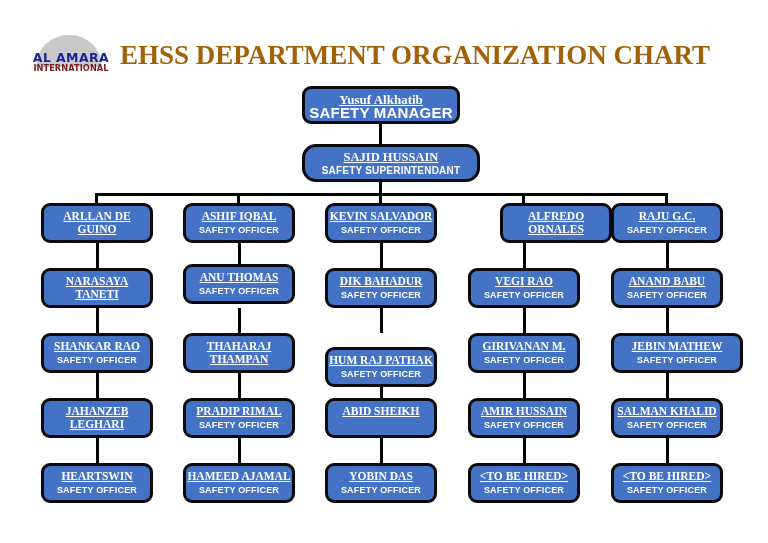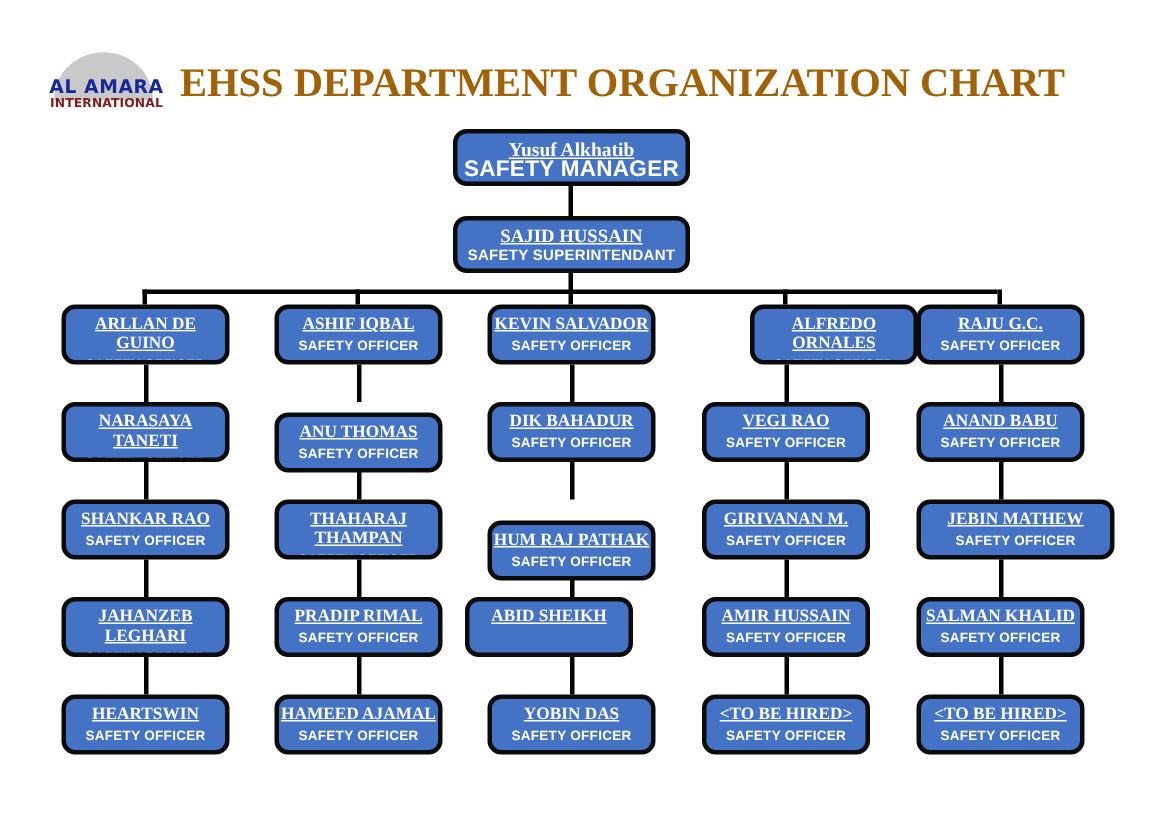--- a/index.html
+++ b/index.html
@@ -132,21 +132,21 @@
     letter-spacing: 0.2px;
     white-space: nowrap;
     line-height: 12px;
   }
 
   
   #n-manager { left: 302px; top: 86px; width: 158px; height: 38px; }
   #n-manager .nm { font-size: 13px; }
   #n-manager .ttl { font-size: 15px; margin-top: 1px; }
 
-  #n-super { left: 302px; top: 144px; width: 158px; height: 38px; }
+  #n-super { left: 302px; top: 144px; width: 178px; height: 38px; border-radius: 14px; }
   #n-super .nm { font-size: 12.5px; }
   #n-super .ttl { font-size: 10px; margin-top: 1px; }
 
   
   .gnode .nm { font-size: 11.5px; }
   .gnode .ttl { font-size: 9px; margin-top: 1px; }
   .gnode { height: 40px; }
 </style>
 </head>
 <body>
@@ -225,21 +225,21 @@
         <div class="ttl">SAFETY OFFICER</div>
       </div>
       <div class="node gnode" style="left: 41px; top: 463px; width: 112px;">
         <div class="nm">HEARTSWIN</div>
         <div class="ttl">SAFETY OFFICER</div>
       </div>
       <div class="node gnode" style="left: 183px; top: 203px; width: 112px;">
         <div class="nm">ASHIF IQBAL</div>
         <div class="ttl">SAFETY OFFICER</div>
       </div>
-      <div class="node gnode" style="left: 183px; top: 275px; width: 112px;">
+      <div class="node gnode" style="left: 183px; top: 264px; width: 112px;">
         <div class="nm">ANU THOMAS</div>
         <div class="ttl">SAFETY OFFICER</div>
       </div>
       <div class="node gnode" style="left: 183px; top: 333px; width: 112px;">
         <div class="nm wrap">THAHARAJ THAMPAN</div>
         <div class="ttl">SAFETY OFFICER</div>
       </div>
       <div class="node gnode" style="left: 183px; top: 398px; width: 112px;">
         <div class="nm">PRADIP RIMAL</div>
         <div class="ttl">SAFETY OFFICER</div>
@@ -253,21 +253,21 @@
         <div class="ttl">SAFETY OFFICER</div>
       </div>
       <div class="node gnode" style="left: 325px; top: 268px; width: 112px;">
         <div class="nm">DIK BAHADUR</div>
         <div class="ttl">SAFETY OFFICER</div>
       </div>
       <div class="node gnode" style="left: 325px; top: 347px; width: 112px;">
         <div class="nm">HUM RAJ PATHAK</div>
         <div class="ttl">SAFETY OFFICER</div>
       </div>
-      <div class="node gnode" style="left: 310px; top: 398px; width: 112px; gap: 28px;">
+      <div class="node gnode" style="left: 325px; top: 398px; width: 112px; gap: 28px;">
         <div class="nm">ABID SHEIKH</div>
         <div class="ttl">SAFETY OFFICER</div>
       </div>
       <div class="node gnode" style="left: 325px; top: 463px; width: 112px;">
         <div class="nm">YOBIN DAS</div>
         <div class="ttl">SAFETY OFFICER</div>
       </div>
       <div class="node gnode" style="left: 468px; top: 203px; width: 112px; margin-left: 32px;">
         <div class="nm wrap">ALFREDO ORNALES</div>
         <div class="ttl">SAFETY OFFICER</div>

